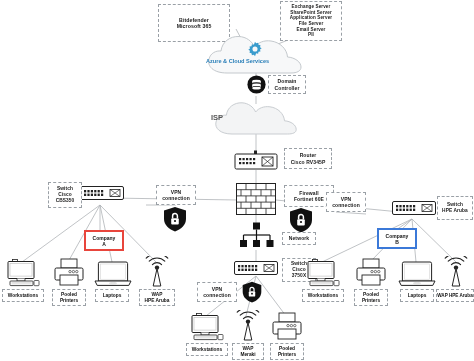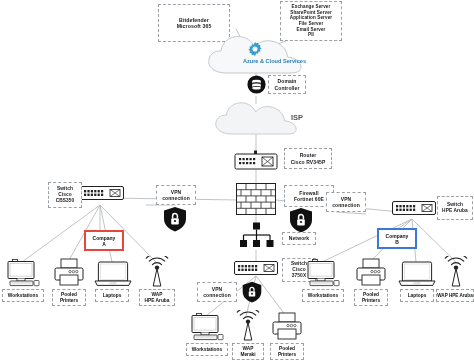--- a/index.html
+++ b/index.html
@@ -34,21 +34,21 @@
     align-items:center;justify-content:center;text-align:center;
     font-weight:bold;color:#111;line-height:1.2;
   }
 
   
   .icon{position:absolute;}
   .icon svg{display:block;}
 
   
   .cloudlabel{
-    position:absolute;text-align:right;font-weight:bold;color:#2a7fb8;
+    position:absolute;text-align:left;font-weight:bold;color:#2a7fb8;
     white-space:nowrap;
   }
   .cloudlabel.grey{color:#555;}
 </style>
 </head>
 <body>
 
 <div id="canvas">
 
   <svg class="lines" viewBox="0 0 474 361">

